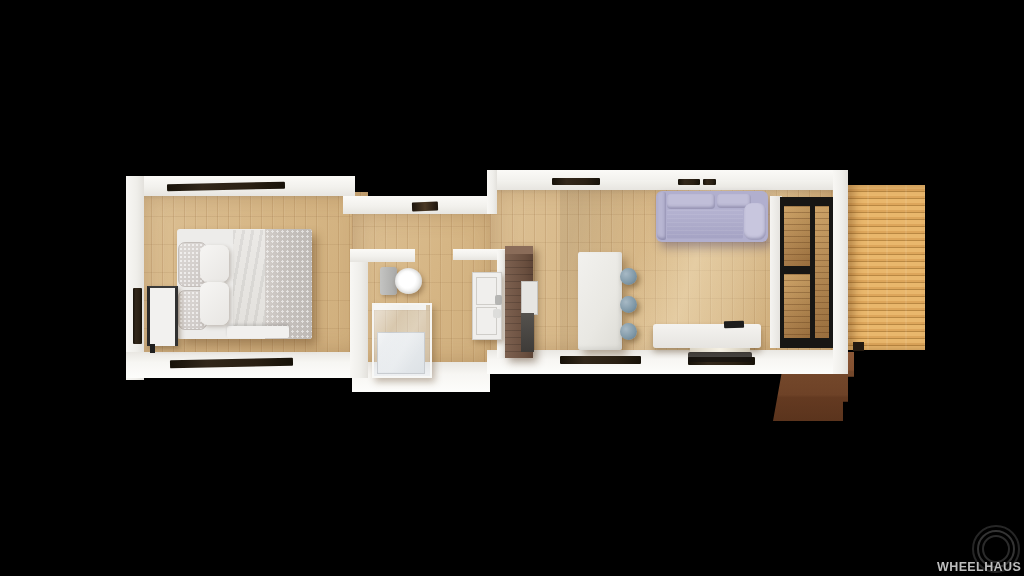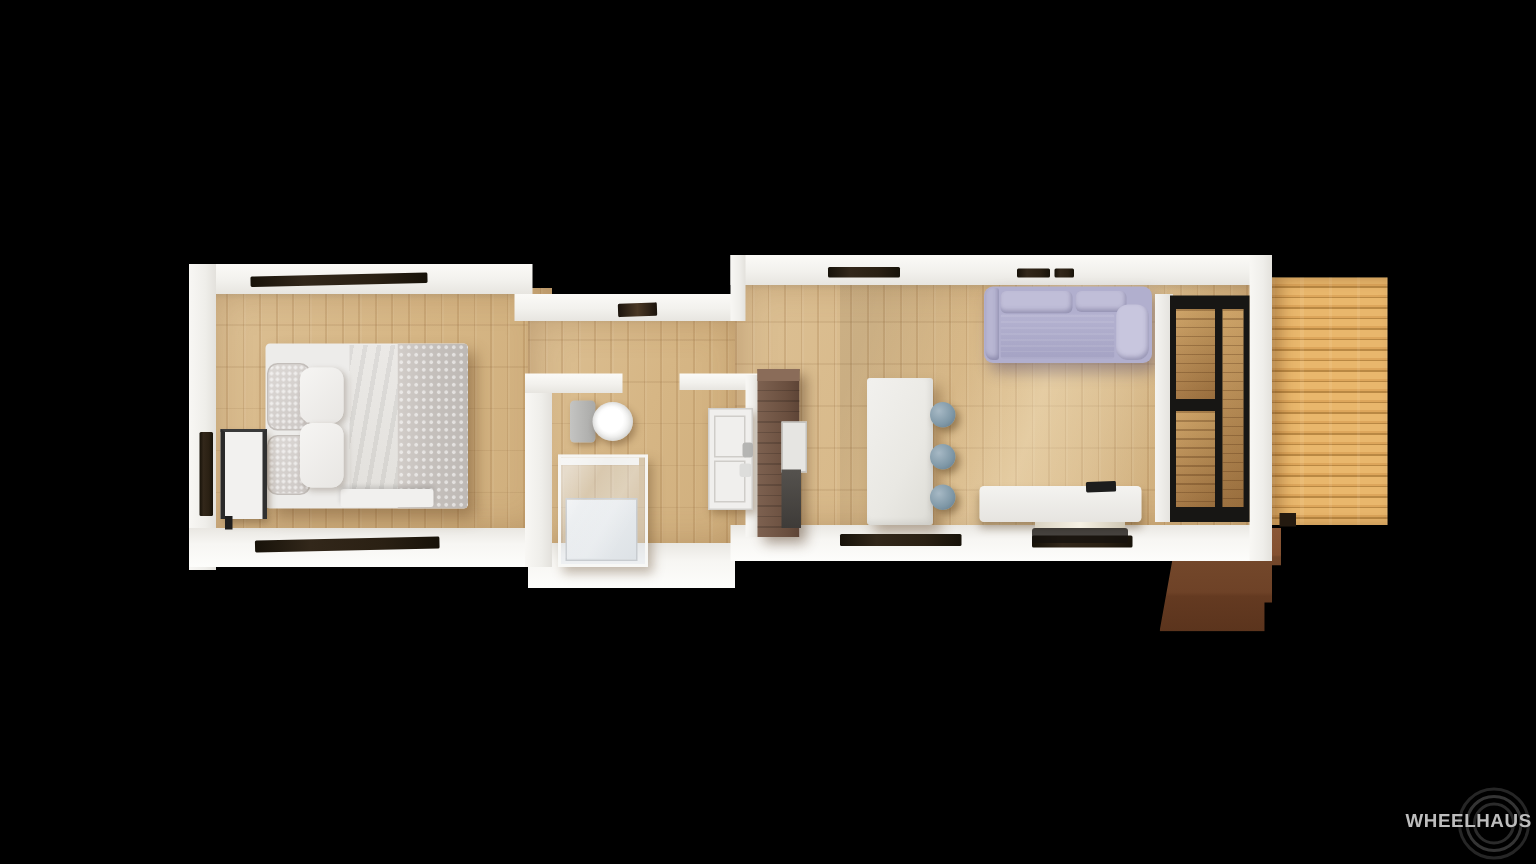--- a/index.html
+++ b/index.html
@@ -170,15 +170,15 @@
     <div class="abs" style="left:23px;top:53px;width:29px;height:43px;border-radius:8px;background:linear-gradient(135deg,#f6f5f3,#e8e6e3);box-shadow:2px 2px 4px rgba(60,40,20,0.25);"></div>
   </div>
   <div class="furn" style="left:147px;top:286px;width:25px;height:58px;background:#f2f1ef;
               border-left:3px solid #2a2a2a;border-right:3px solid #303030;border-top:2px solid #3a3a3a;
               box-shadow:2px 3px 5px rgba(80,55,25,0.4);"></div>
   <div class="furn" style="left:150px;top:344px;width:5px;height:9px;background:#1e1e1e;"></div>
 
   <div class="ring" style="left:972px;top:525px;width:44px;height:44px;border:2px solid #262626;"></div>
   <div class="ring" style="left:977px;top:530px;width:34px;height:34px;border:2px solid #343434;"></div>
   <div class="ring" style="left:982px;top:535px;width:24px;height:24px;border:2px solid #2b2b2b;"></div>
-  <div id="logo-text" style="left:937px;top:540px;">WHEELHAUS</div>
+  <div id="logo-text" style="left:937px;top:560px;">WHEELHAUS</div>
 
 </div>
 
 </body></html>

